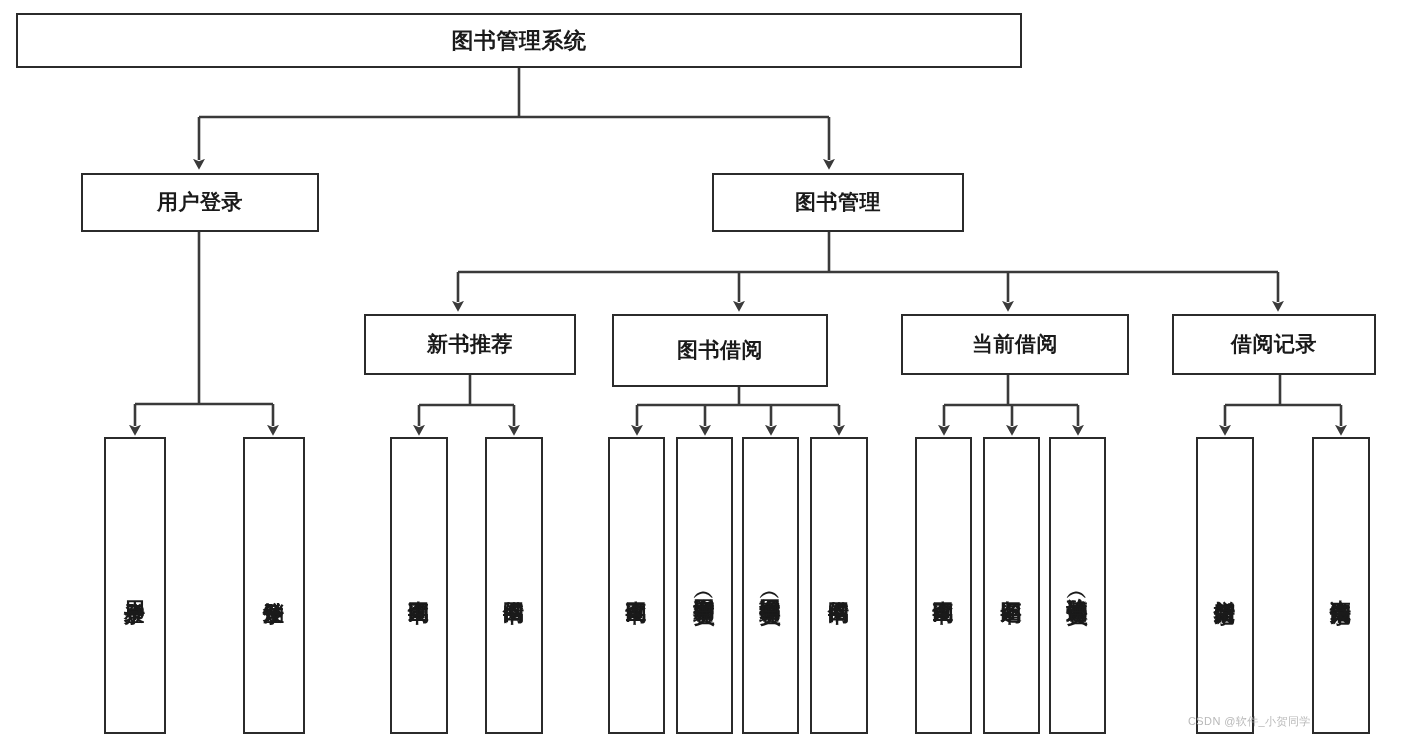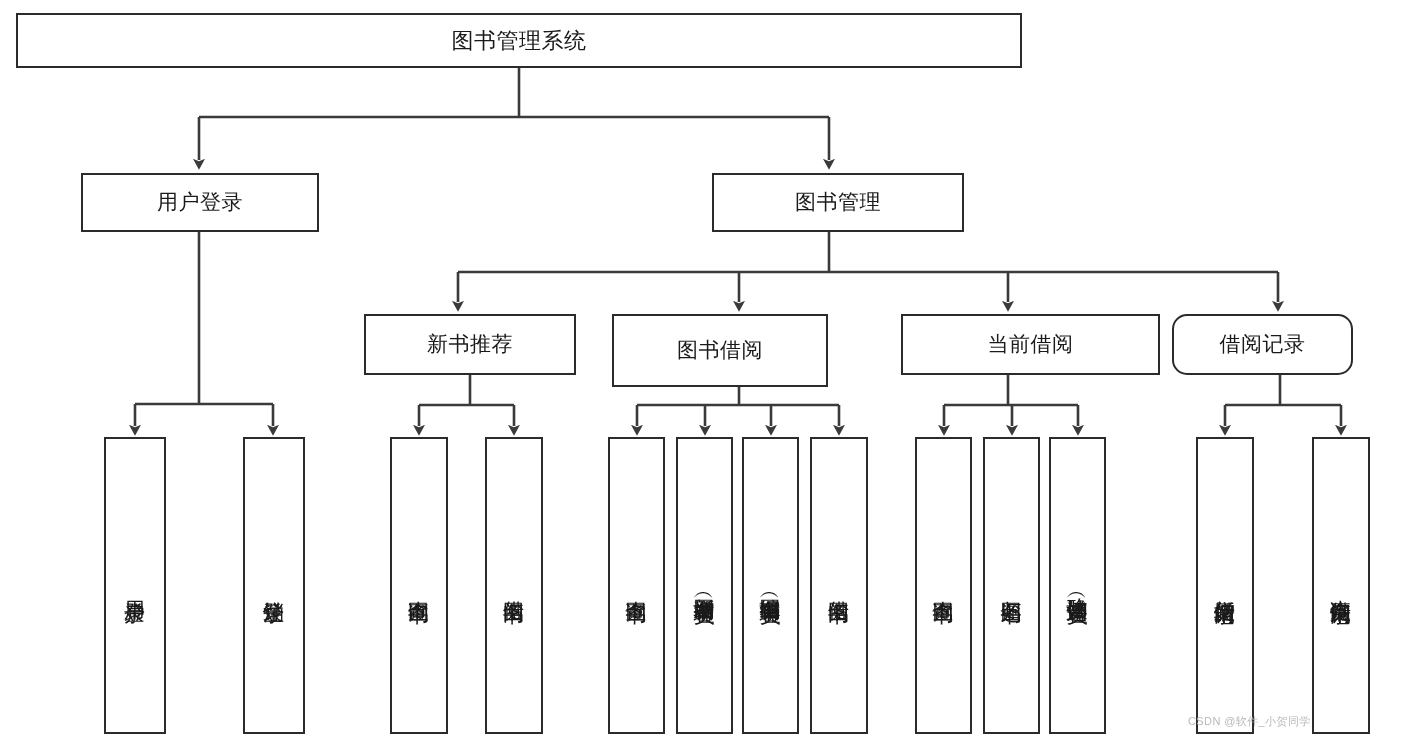--- a/index.html
+++ b/index.html
@@ -33,20 +33,21 @@
     display: flex;
     align-items: center;
     justify-content: center;
     color: #1a1a1a;
   }
   .node .label {
     display: block;
     text-align: right;
     line-height: 1.18;
     letter-spacing: 0.5px;
+    font-weight: bold;
   }
   .node.horizontal .label {
     writing-mode: horizontal-tb;
     font-size: 21px;
   }
   .node.vertical .label {
     writing-mode: vertical-rl;
     text-orientation: upright;
     font-size: 21px;
     line-height: 1.1;
@@ -132,25 +133,25 @@
   </div>
 
   <div class="node horizontal" style="left:364px;top:314px;width:212px;height:61px;">
     <span class="label">新书推荐</span>
   </div>
 
   <div class="node horizontal" style="left:612px;top:314px;width:216px;height:73px;">
     <span class="label">图书借阅</span>
   </div>
 
-  <div class="node horizontal" style="left:901px;top:314px;width:259px;height:61px;">
+  <div class="node horizontal" style="left:901px;top:314px;width:228px;height:61px;">
     <span class="label">当前借阅</span>
   </div>
 
-  <div class="node horizontal" style="left:1172px;top:314px;width:181px;height:61px;border-radius:15px;">
+  <div class="node horizontal" style="left:1172px;top:314px;width:204px;height:61px;">
     <span class="label">借阅记录</span>
   </div>
 
   <div class="node vertical" style="left:104px;top:437px;width:62px;height:297px;">
     <span class="label">用户登录</span>
   </div>
 
   <div class="node vertical" style="left:243px;top:437px;width:62px;height:297px;">
     <span class="label">注销登录</span>
   </div>

